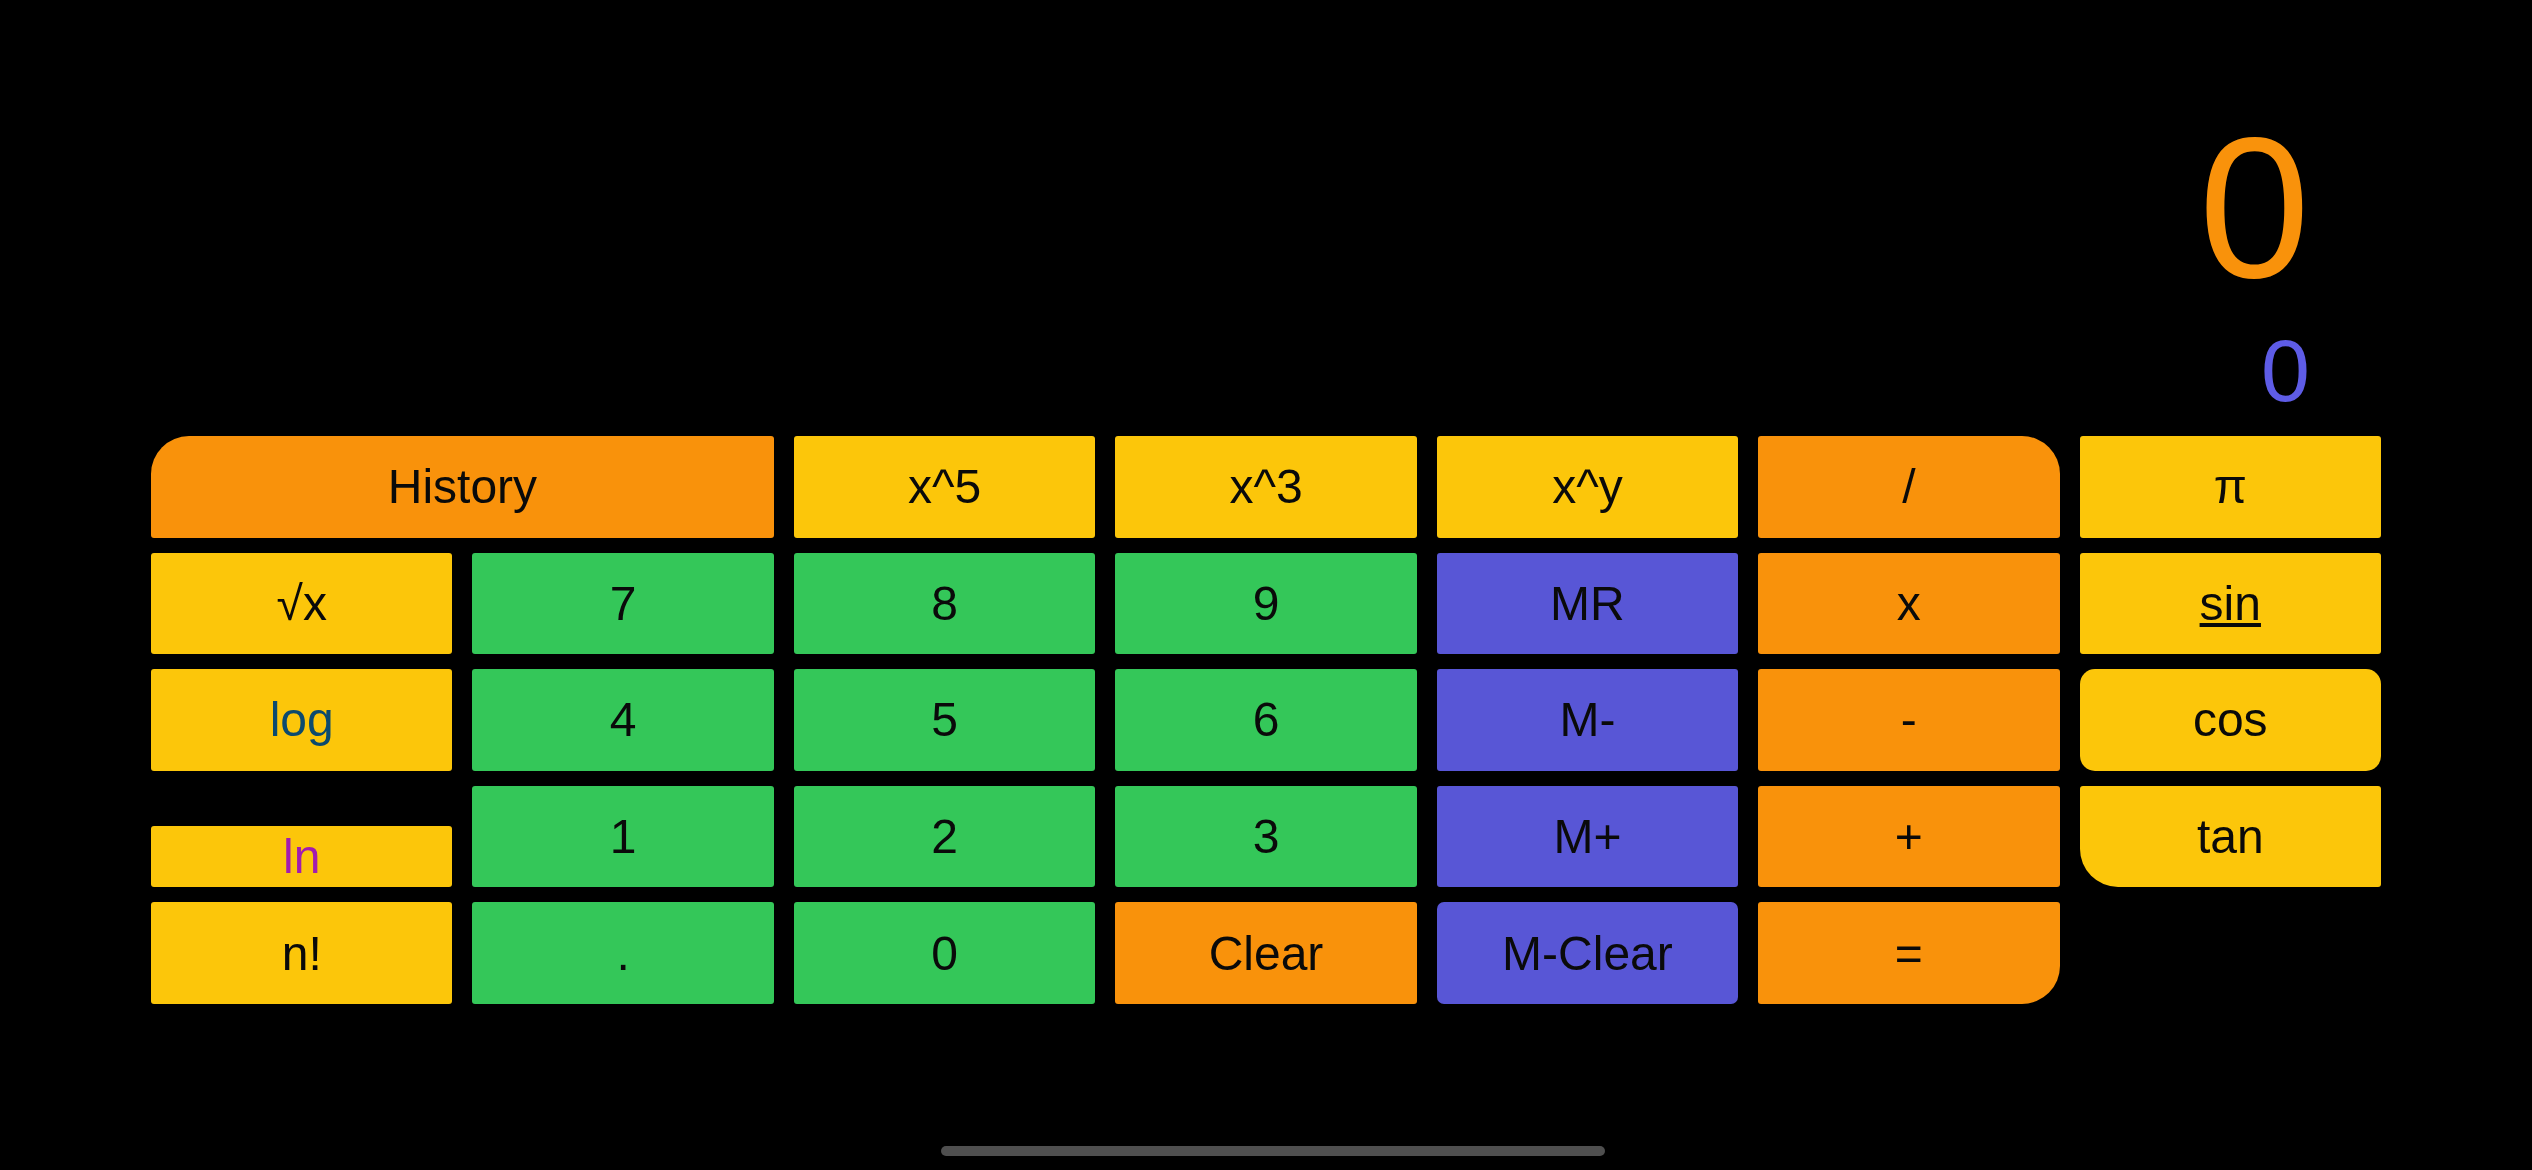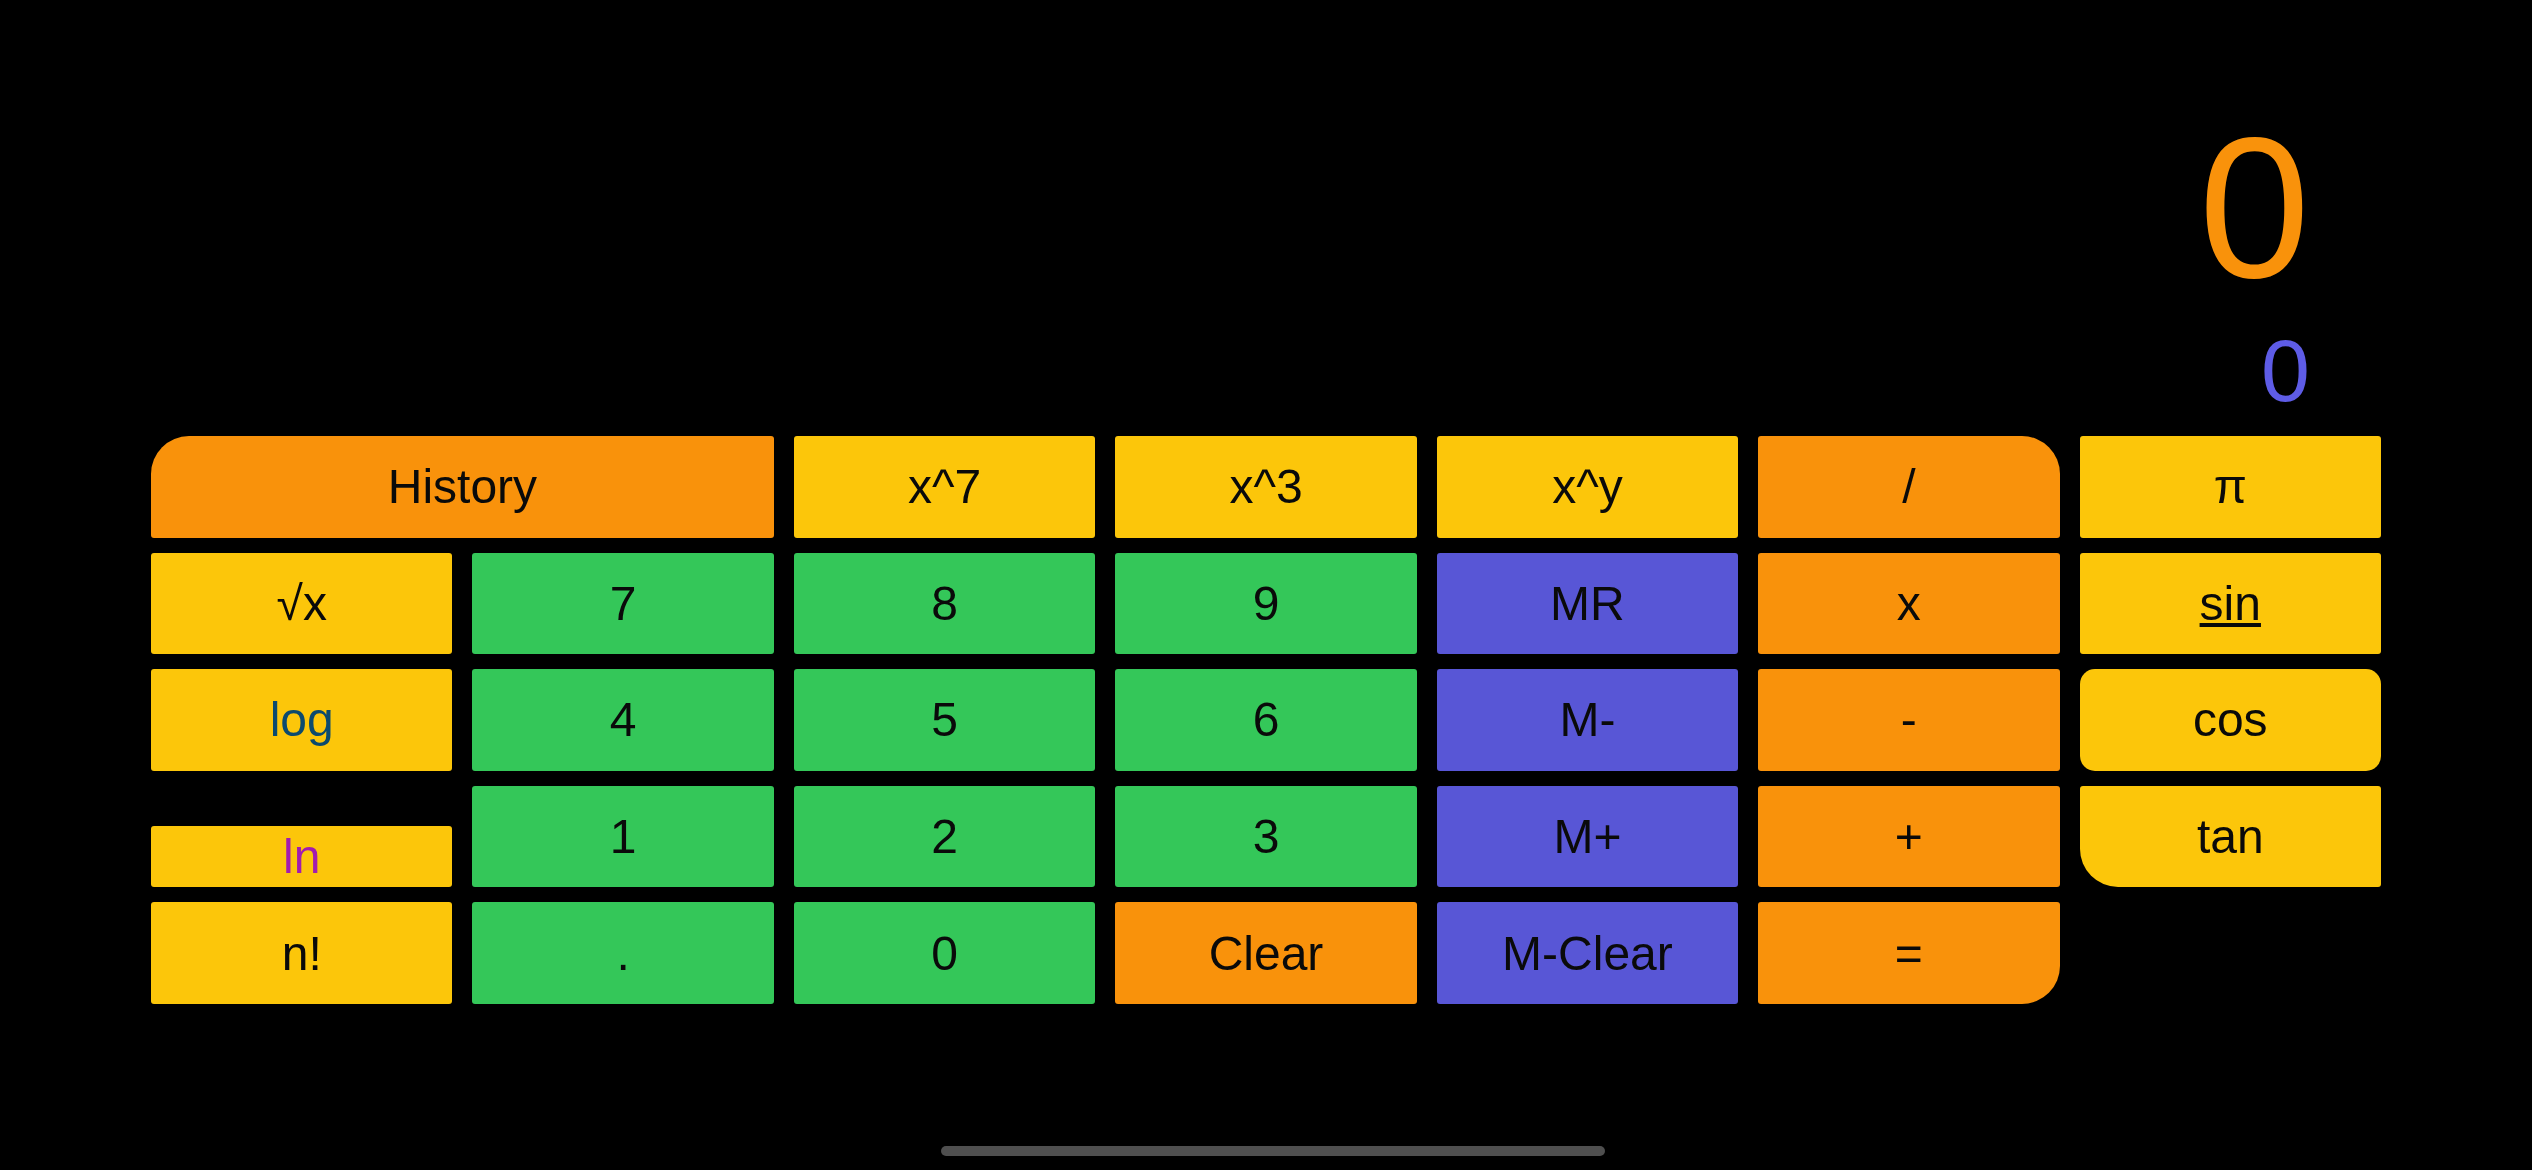--- a/index.html
+++ b/index.html
@@ -67,21 +67,21 @@
 
 <div class="screen" data-name="calculator-screen">
 
   <div class="display" data-name="display-area">
     <div class="main-value" data-name="main-display-value">0</div>
     <div class="memory-value" data-name="memory-display-value">0</div>
   </div>
 
   <div class="keypad" id="keypad" data-name="keypad">
       <button class="key c-orange span-2" data-name="button-history" style="color: rgb(10, 10, 10);">History</button>
-      <button class="key c-yellow" data-name="button-x-squared" style="color: rgb(10, 10, 10);">x^7</button>
+      <button class="key c-yellow" data-name="button-x-squared" style="color: rgb(10, 10, 10);">x^5</button>
       <button class="key c-yellow" data-name="button-x-cubed" style="color: rgb(10, 10, 10); text-align: right;">x^3</button>
       <button class="key c-yellow" data-name="button-x-power-y" style="color: rgb(10, 10, 10);">x^y</button>
       <button class="key c-orange" data-name="button-divide" style="color: rgb(10, 10, 10);">/</button>
       <button class="key c-yellow" data-name="button-pi" style="color: rgb(10, 10, 10);">π</button>
       <button class="key c-yellow" data-name="button-sqrt-x" style="color: rgb(10, 10, 10);">√x</button>
       <button class="key c-green" data-name="button-digit-7" style="color: rgb(10, 10, 10);">7</button>
       <button class="key c-green" data-name="button-digit-8" style="color: rgb(10, 10, 10);">8</button>
       <button class="key c-green" data-name="button-digit-9" style="color: rgb(10, 10, 10);">9</button>
       <button class="key c-indigo" data-name="button-mr" style="color: rgb(10, 10, 10);">MR</button>
       <button class="key c-orange" data-name="button-multiply" style="color: rgb(10, 10, 10);">x</button>
@@ -97,19 +97,19 @@
       <button class="key c-green" data-name="button-digit-1" style="color: rgb(10, 10, 10);">1</button>
       <button class="key c-green" data-name="button-digit-2" style="color: rgb(10, 10, 10);">2</button>
       <button class="key c-green" data-name="button-digit-3" style="color: rgb(10, 10, 10);">3</button>
       <button class="key c-indigo" data-name="button-m-plus" style="color: rgb(10, 10, 10);">M+</button>
       <button class="key c-orange" data-name="button-plus" style="color: rgb(10, 10, 10);">+</button>
       <button class="key c-yellow" data-name="button-tan" style="color: rgb(10, 10, 10);">tan</button>
       <button class="key c-yellow" data-name="button-factorial" style="color: rgb(10, 10, 10);">n!</button>
       <button class="key c-green" data-name="button-decimal" style="color: rgb(10, 10, 10);">.</button>
       <button class="key c-green" data-name="button-digit-0" style="color: rgb(10, 10, 10);">0</button>
       <button class="key c-orange" data-name="button-clear" style="color: rgb(10, 10, 10);">Clear</button>
-      <button class="key c-indigo" data-name="button-m-clear" style="color: rgb(10, 10, 10);">M-Clear</button>
+      <button class="key c-indigo" data-name="button-m-clear" style="color: rgb(10, 10, 10); border-radius: 7px;">M-Clear</button>
       <button class="key c-orange" data-name="button-equals" style="color: rgb(10, 10, 10);">=</button>
     </div>
 
   <div class="home-indicator" data-name="home-indicator"></div>
 
 </div>
 
 </body></html>

